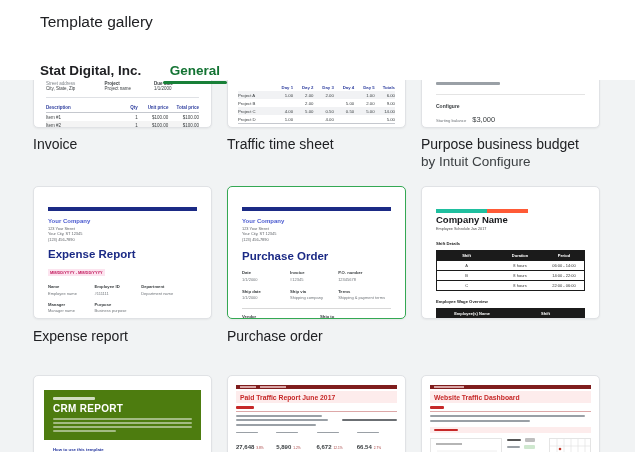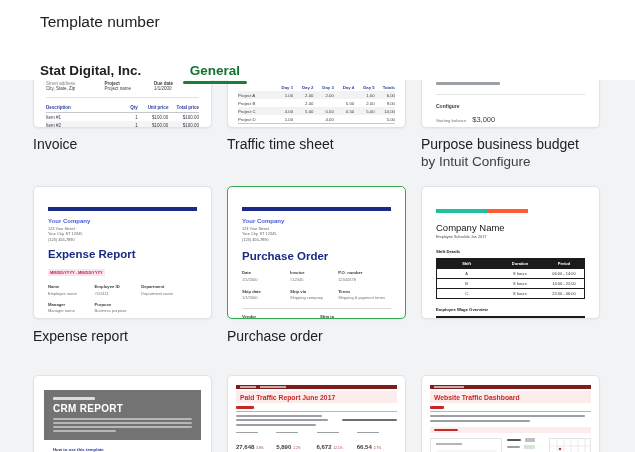--- a/index.html
+++ b/index.html
@@ -2,21 +2,21 @@
 <html><head>
 <meta charset="utf-8">
 <style>
   * { margin:0; padding:0; box-sizing:border-box; }
   html,body { width:635px; height:452px; overflow:hidden; background:#fff;
               font-family:"Liberation Sans", sans-serif; }
   .header { position:absolute; top:0; left:0; width:635px; height:80px; background:#fff; z-index:5; }
   .page-title { position:absolute; left:40px; top:13px; font-size:15.5px; color:#202124; }
   .tabs { position:absolute; left:40px; top:61px; }
   .tab { display:inline-block; font-size:13.5px; font-weight:700; cursor:pointer; }
-  .tab-inactive { color:#202124; margin-right:44px; }
+  .tab-inactive { color:#202124; margin-right:24px; }
   .tab-active { color:#137333; position:relative; }
   .tab-underline { position:absolute; left:-7px; right:-7px; bottom:-6px; height:3px;
                    background:#188038; border-radius:3px; }
   .gallery { position:absolute; top:80px; left:0; width:635px; height:372px;
              background:#f1f3f4; overflow:hidden; }
   .card { position:absolute; width:179px; background:#fff; border:1px solid #e0e2e5;
           border-radius:5px; overflow:hidden; box-shadow:0 1px 2px rgba(0,0,0,.05); cursor:pointer; }
   .col1 { left:33px; } .col2 { left:227px; } .col3 { left:421px; }
   .row1 { top:-14px; height:62px; }
   .row2 { top:106px; height:133px; }
@@ -58,51 +58,51 @@
   .doc-range { display:inline-block; margin-top:3px; font-size:3.9px; font-weight:700;
                color:#c2185b; background:#fce4ef; padding:1px 2px; }
   .fld { font-size:4px; color:#70757a; }
   .fld b { display:block; font-size:4.2px; color:#3c4043; margin-bottom:1.5px; }
   .frow { margin-top:6px; }
   .doc-div { margin-top:8px; border-top:1px solid #d8d8d8; }
   
   .sh { padding:0 14px; }
   .sh-bar { margin-top:22px; width:62%; height:3.5px; display:flex; }
   .sh-bar i { display:block; height:100%; }
-  .sh-co { margin-top:9px; font-size:9.5px; font-weight:400; color:#17181c; }
+  .sh-co { margin-top:1px; font-size:9.5px; font-weight:700; color:#17181c; }
   .sh-sub { font-size:3.8px; color:#4d4d4d; margin-top:2px; }
   .sh-sec { margin-top:10px; font-size:4.2px; font-weight:700; color:#222; }
   .sh-tbl { margin-top:4px; border:1px solid #1b1b1b; font-size:4px; color:#333; }
   .sh-th { background:#1b1b1b; color:#fff; font-weight:700; }
   .sh-tbl .cell { padding:2px 1px; text-align:center; }
   .sh-tr { border-top:1px solid #1b1b1b; }
   
   .crm { padding:14px 10px 0; }
-  .crm-banner { background:#737373; padding:7px 9px 8px; }
+  .crm-banner { background:#4d7c0f; padding:7px 9px 8px; }
   .crm-title { margin-top:3px; font-size:10px; font-weight:600; letter-spacing:.3px; color:#fff; }
   .wbar { background:rgba(255,255,255,.75); height:2px; border-radius:1px; }
   .crm-link { margin:7px 0 0 9px; font-size:4.3px; font-weight:700; color:#23359d; }
   
   .tr-card { padding:9px 8px 0; }
   .tr-top { height:4px; background:#7f1d1d; position:relative; }
   .tr-top i { position:absolute; top:1px; height:2px; background:#d9a6a6; display:block; }
   .tr-band { background:#fdecec; margin-top:2px; padding:2.5px 4px; }
   .tr-title { font-size:6.8px; font-weight:700; color:#c62828; }
   .redbar { background:#c62828; height:2.5px; border-radius:1px; }
   .tr-rule { border-top:1px solid #dda8a8; margin-top:2px; }
   .metric { flex:1; }
   .m-val { font-size:6px; font-weight:700; color:#3c4043; }
   .m-delta { font-size:3.2px; color:#a33a3a; margin-left:2px; }
   .chip { height:4px; border-radius:1px; }
 </style>
 </head>
 <body>
 
 <div class="header">
-  <div class="page-title">Template number</div>
+  <div class="page-title">Template gallery</div>
   <div class="tabs">
     <span class="tab tab-inactive">Stat Digital, Inc.</span>
     <span class="tab tab-active">
       <span>General</span>
       <span class="tab-underline"></span>
     </span>
   </div>
 </div>
 
 <div class="gallery">

